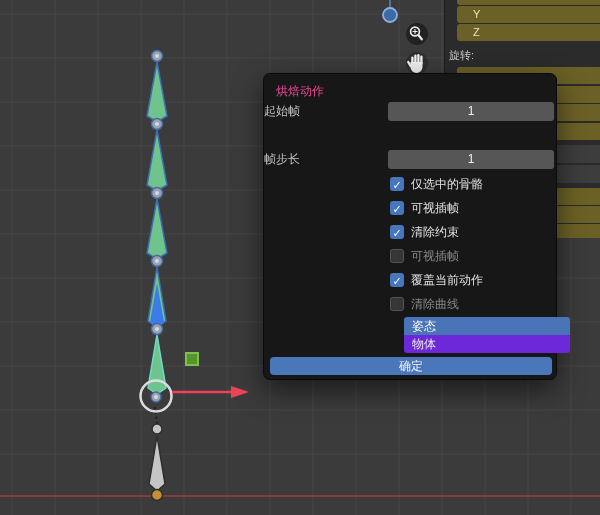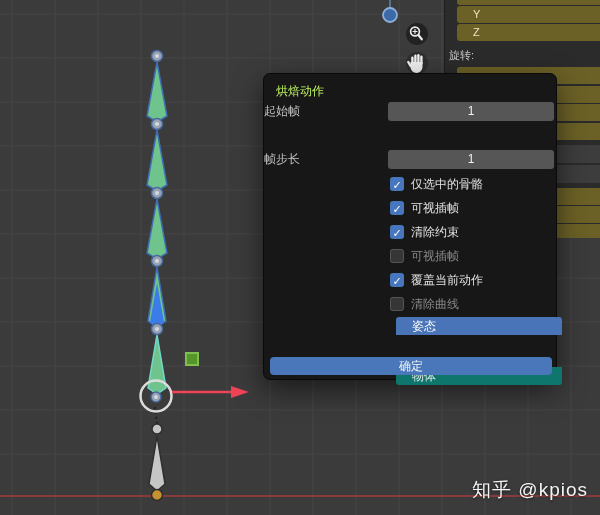--- a/index.html
+++ b/index.html
@@ -26,21 +26,21 @@
     position:absolute; left:4px; color:#c6c6c6; font-size:11px;
   }
 
   
   #bake-dialog {
     position:absolute; left:263px; top:73px; width:294px; height:307px;
     background:#171717; border:1px solid #0a0a0a; border-radius:7px;
     box-shadow:0 10px 28px rgba(0,0,0,.55); z-index:5;
     font-size:12px; color:#c9c9c9;
   }
-  #dlg-title { position:absolute; left:12px; top:9px; color:#bef264; }
+  #dlg-title { position:absolute; left:12px; top:9px; color:#ec4899; }
   .f-label {
     position:absolute; left:0; width:115px; text-align:left;
     color:#c3c3c3; line-height:19px;
   }
   .f-input {
     position:absolute; left:124px; width:166px; height:19px;
     background:#565656; border-radius:3px; color:#f1f1f1;
     text-align:center; line-height:19px;
   }
   .cb-row { position:absolute; left:126px; height:14px; }
@@ -49,25 +49,25 @@
     border-radius:2.5px; background:#363636; border:1px solid #555;
   }
   .cb.checked {
     background:#4676bd; border-color:#4676bd;
     color:#fff; font-size:11px; line-height:14px; text-align:center;
   }
   .cb.checked::after { content:"✓"; }
   .cb-label { position:absolute; left:21px; line-height:15px; color:#e3e3e3; white-space:nowrap; }
   .cb-row.off .cb-label { color:#8a8a8a; }
   .enum-row {
-    position:absolute; left:132px; width:166px; height:18px;
-    line-height:18px; padding-left:16px; color:#e9e9e9;
+    position:absolute; left:140px; width:166px; height:18px;
+    line-height:18px; padding-left:8px; color:#e9e9e9;
   }
   .enum-row.sel { background:#4a74b8; color:#fff; border-radius:3px 3px 0 0; }
-  .enum-row.unsel { background:#0f766e; border-radius:0 0 3px 3px;margin-top:32px; }
+  .enum-row.unsel { background:#6d28d9; border-radius:0 0 3px 3px; }
   #ok-button {
     position:absolute; left:6px; top:283px; width:282px; height:18px;
     background:#4a76ba; border-radius:4px; color:#f0f4fa;
     text-align:center; line-height:18px; cursor:default;
   }
 
   
   #watermark {
     position:absolute; right:12px; top:477px; z-index:6;
     color:#f4f4f4; font-size:19px; letter-spacing:1px;
@@ -229,14 +229,13 @@
       <span class="cb"></span>
       <span class="cb-label">清除曲线</span>
     </div>
 
     <div class="enum-row sel" style="top:243px">姿态</div>
     <div class="enum-row unsel" style="top:261px">物体</div>
 
     <div id="ok-button">确定</div>
   </div>
 
-  <div id="watermark">知乎 @kpios</div>
 </div>
 
 </body></html>

